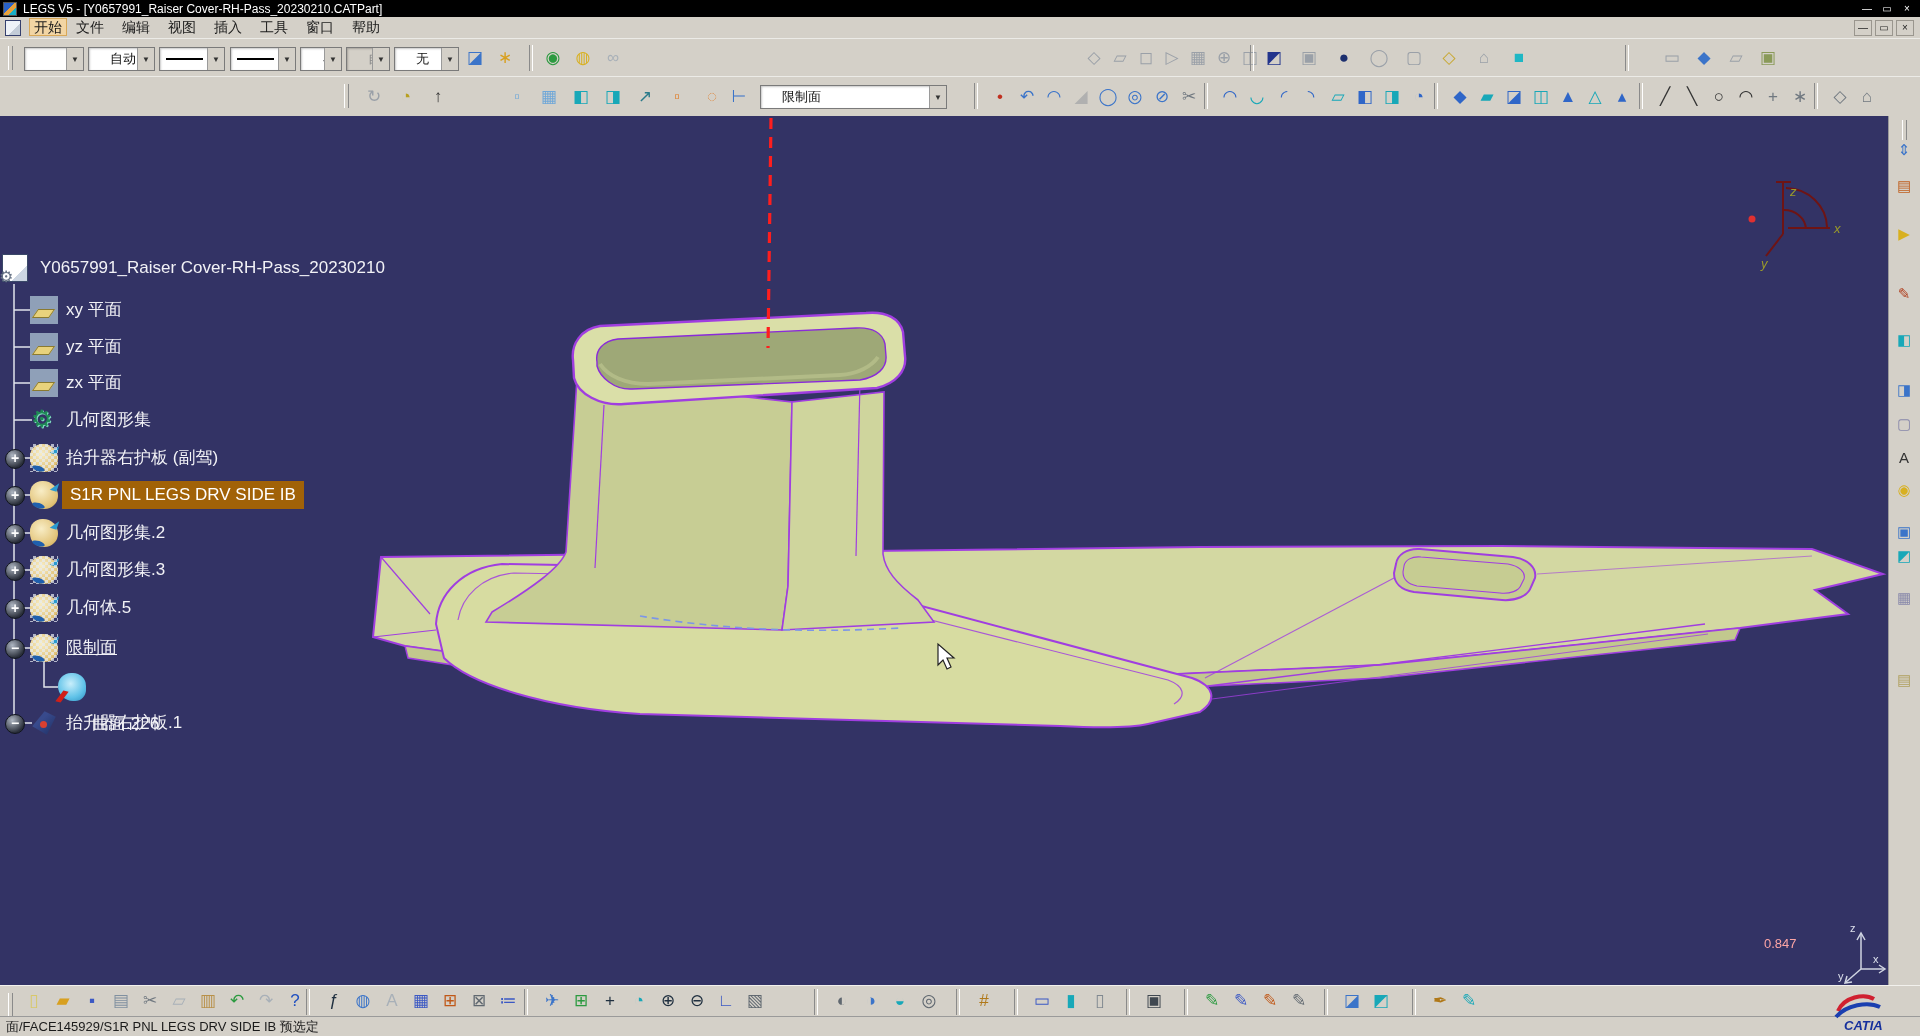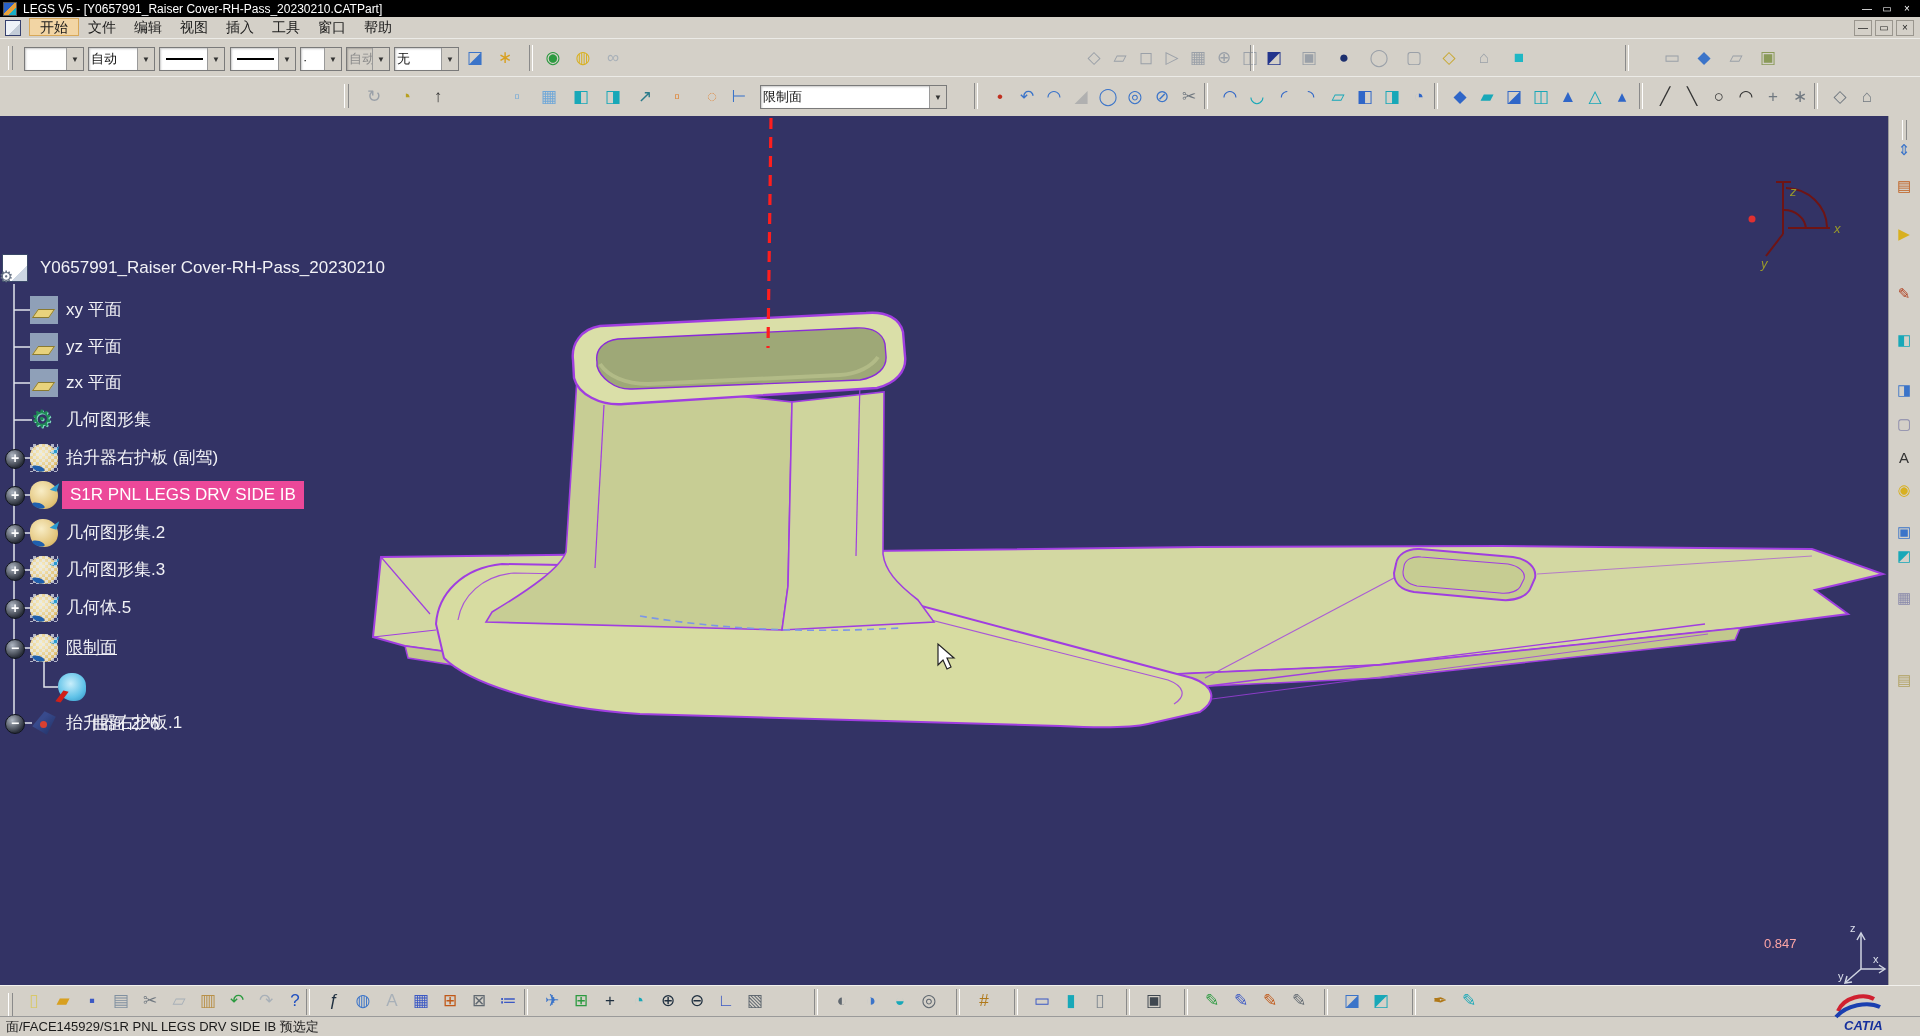--- a/index.html
+++ b/index.html
@@ -15,34 +15,34 @@
   .win-btns{margin-left:auto;display:flex;gap:2px;margin-right:4px;}
   .win-btn{width:18px;height:13px;display:flex;align-items:center;justify-content:center;
            font-size:10px;color:#fff;background:#000;}
   
   .menubar{position:absolute;top:17px;left:0;width:100%;height:21px;background:#d4d0c8;
            display:flex;align-items:center;font-size:14px;color:#1a1a1a;
            border-bottom:1px solid #b0aca4;}
   .doc-icon{width:14px;height:14px;margin:0 8px 0 5px;background:linear-gradient(135deg,#eef2f8 60%,#c3ccd8 60%);
             border:1px solid #35406e;}
   .menu-item{padding:1px 9px;cursor:default;white-space:nowrap;}
-  .menu-item.active{background:#f2d5a4;border:1px solid #d8a858;padding:0 10px;}
+  .menu-item.active{background:#f2d5a4;border:1px solid #d8a858;padding:0 4px;}
   .menu-ctl{margin-left:auto;display:flex;gap:3px;margin-right:6px;color:#222;}
   .menu-ctl span{width:16px;height:14px;font-size:10px;display:flex;align-items:center;justify-content:center;
                  border:1px solid #9a968e;background:#d4d0c8;}
   
   .tb{position:absolute;left:0;width:100%;background:#d4d0c8;border-bottom:1px solid #aaa69e;border-top:1px solid #ecebe7;}
   #tb1{top:38px;height:38px;}
   #tb2{top:76px;height:40px;}
   .grip{position:absolute;top:7px;width:3px;height:24px;border-left:1px solid #fff;border-right:1px solid #8a8a8a;}
   .sep{position:absolute;top:6px;width:2px;height:26px;border-left:1px solid #8a8a8a;border-right:1px solid #fff;}
   .combo{position:absolute;top:8px;height:22px;background:#fff;border:1px solid #7a7a7a;
          box-shadow:inset 1px 1px 2px rgba(0,0,0,.22);display:flex;align-items:center;
          font-size:13px;color:#111;}
-  .combo .val{padding-left:2px;white-space:nowrap;overflow:hidden;flex:1;}
+  .combo .val{padding-left:21px;white-space:nowrap;overflow:hidden;flex:1;}
   .combo .lineview{flex:0 0 auto;width:58%;height:2px;background:#000;margin-left:6px;}
   .combo .arrow{margin-left:auto;width:16px;align-self:stretch;background:#d4d0c8;
         border-left:1px solid #9a9a9a;display:flex;align-items:center;justify-content:center;
         font-size:8px;color:#333;}
   .combo.disabled{background:#d4d0c8;}
   .combo.disabled .val{color:#8a8a8a;}
   .ticon{position:absolute;width:24px;height:24px;display:flex;align-items:center;justify-content:center;
          font-size:17px;line-height:24px;cursor:default;}
   #tb1 .ticon{top:7px;} #tb2 .ticon{top:8px;}
   
@@ -52,21 +52,21 @@
   .dock{position:absolute;right:0;top:0;width:31px;height:100%;background:#d4d0c8;
         border-left:1px solid #9a9a9a;}
   .dock .ticon{left:3px;}
   .dock-grip{position:absolute;left:13px;top:4px;width:3px;height:20px;border-left:1px solid #fff;border-right:1px solid #8a8a8a;}
   
   .trow{position:absolute;left:0;height:28px;color:#f2f2f6;font-size:17px;white-space:nowrap;}
   .trow .lbl{position:absolute;left:66px;top:0;line-height:28px;cursor:default;}
   .trow.root .lbl{left:40px;font-size:17px;}
   .trow.child .lbl{left:92px;margin-top:37px;}
   .trow .lbl.underline{text-decoration:underline;}
-  .trow .lbl.sel{left:62px;background:#ec4899;padding:0 8px;color:#fff;}
+  .trow .lbl.sel{left:62px;background:#a16207;padding:0 8px;color:#fff;}
   .badge{position:absolute;left:5px;top:5px;width:18px;height:18px;border-radius:50%;
          background:radial-gradient(circle at 35% 30%,#aeb6c2,#2a2f3a 72%);
          border:1px solid #11151d;color:#fff;font-size:14px;font-weight:bold;
          line-height:17px;text-align:center;cursor:default;}
   .tic{position:absolute;left:30px;top:0;width:28px;height:28px;}
   .trow.root .tic{left:2px;}
   .trow.child .tic{left:58px;}
   .ckr{position:absolute;inset:0;opacity:.7;pointer-events:none;
     background-image:linear-gradient(45deg,#e8edf2 25%,transparent 25%,transparent 75%,#e8edf2 75%),
                      linear-gradient(45deg,#e8edf2 25%,transparent 25%,transparent 75%,#e8edf2 75%);

